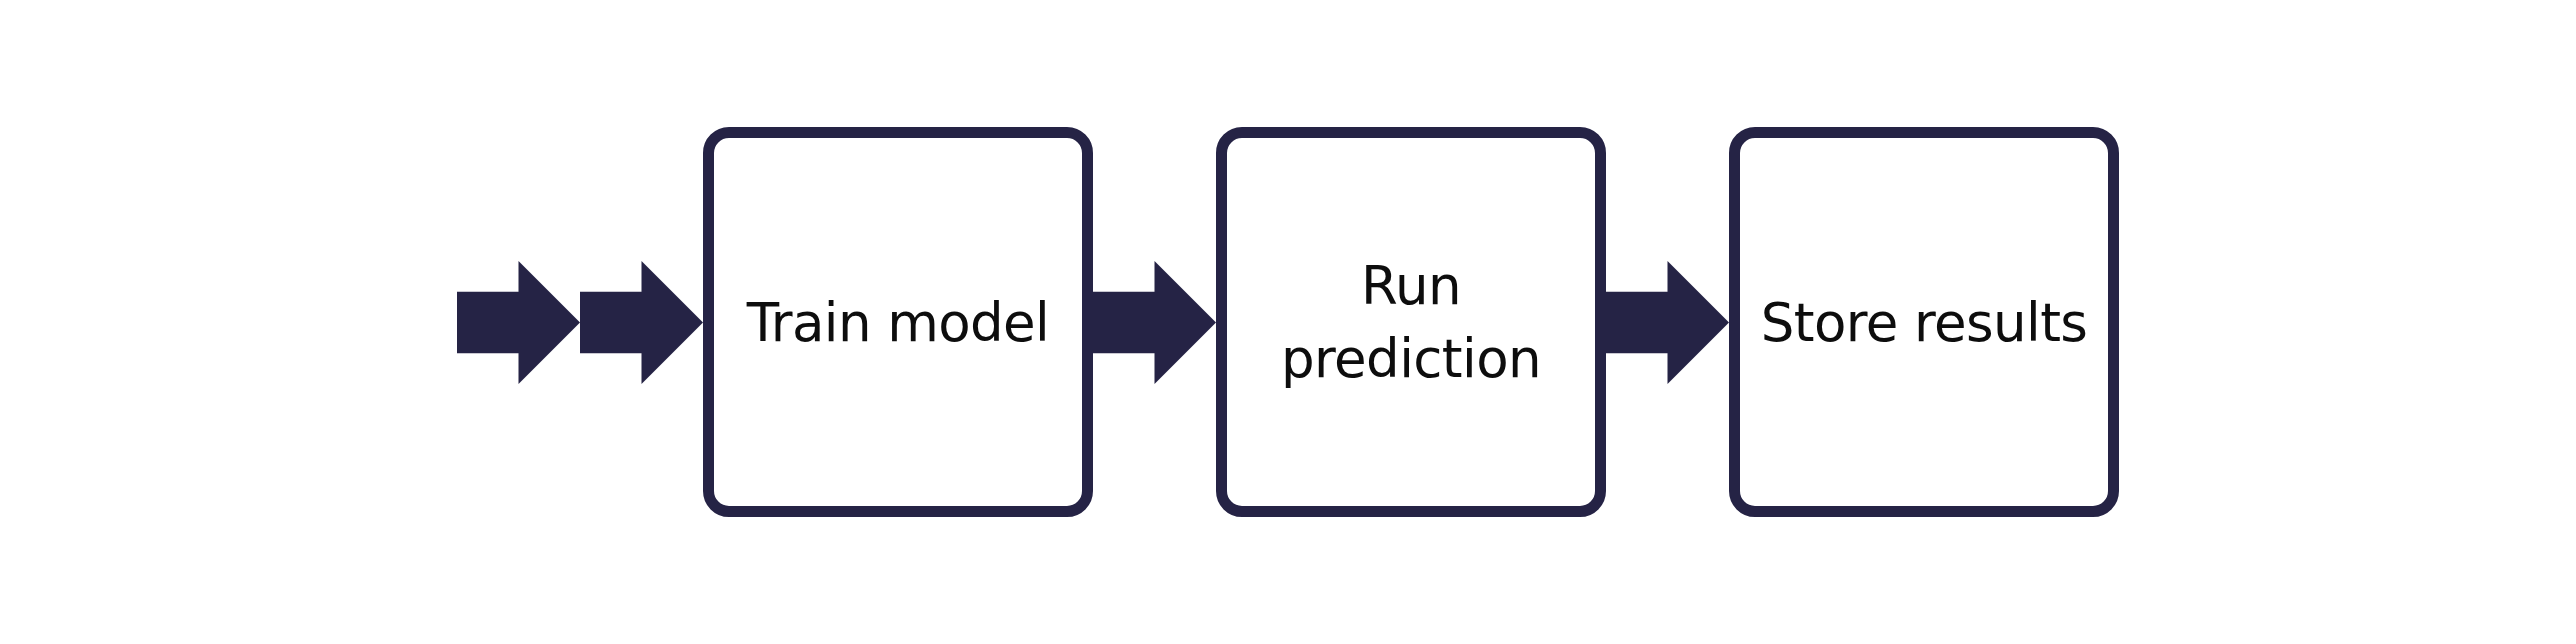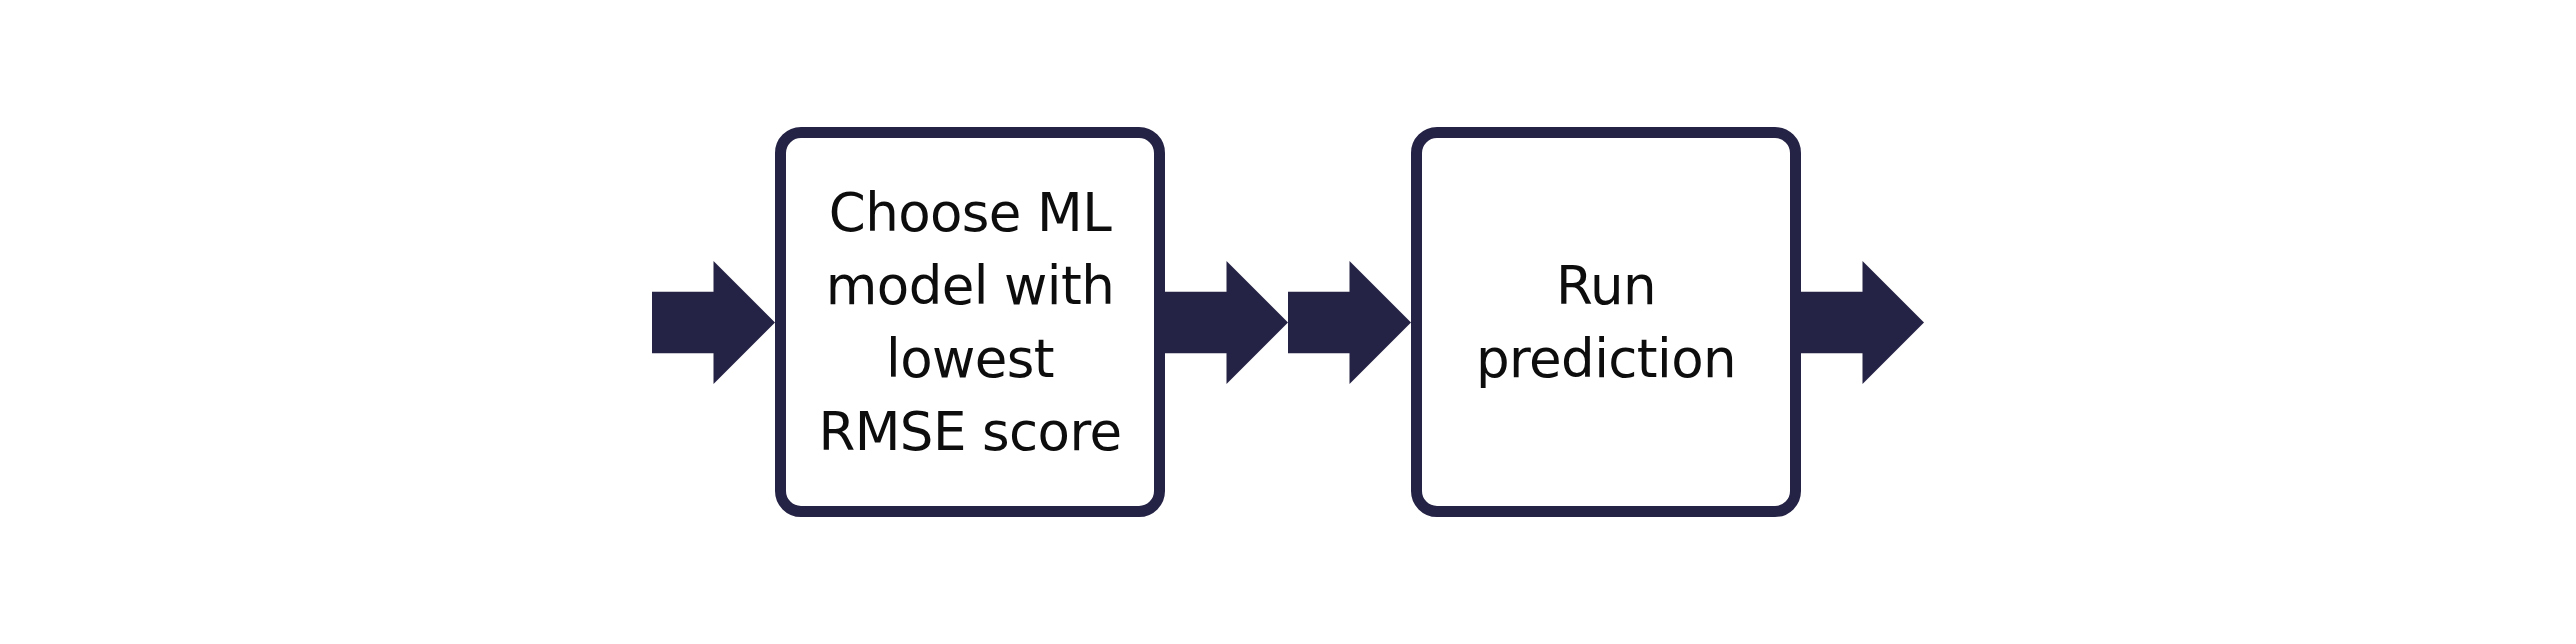--- a/index.html
+++ b/index.html
@@ -49,40 +49,40 @@
 </head>
 <body>
 
 <div class="canvas">
 
 
   <svg class="arrow" viewBox="0 0 220 220" xmlns="http://www.w3.org/2000/svg">
     <polygon points="0,55 110,55 110,0 220,110 110,220 110,165 0,165" fill="#252345"></polygon>
   </svg>
 
-  <div class="flow-box">
-    <span class="box-text">Choose ML
-model with
-lowest
-RMSE score</span>
-  </div>
 
   <svg class="arrow" viewBox="0 0 220 220" xmlns="http://www.w3.org/2000/svg">
     <polygon points="0,55 110,55 110,0 220,110 110,220 110,165 0,165" fill="#252345"></polygon>
   </svg>
 
+  <div class="flow-box">
+    <span class="box-text">Train model</span>
+  </div>
 
   <svg class="arrow" viewBox="0 0 220 220" xmlns="http://www.w3.org/2000/svg">
     <polygon points="0,55 110,55 110,0 220,110 110,220 110,165 0,165" fill="#252345"></polygon>
   </svg>
 
   <div class="flow-box">
     <span class="box-text">Run
 prediction</span>
   </div>
 
   <svg class="arrow" viewBox="0 0 220 220" xmlns="http://www.w3.org/2000/svg">
     <polygon points="0,55 110,55 110,0 220,110 110,220 110,165 0,165" fill="#252345"></polygon>
   </svg>
 
+  <div class="flow-box">
+    <span class="box-text">Store results</span>
+  </div>
 
 </div>
 
 
 </body></html>

